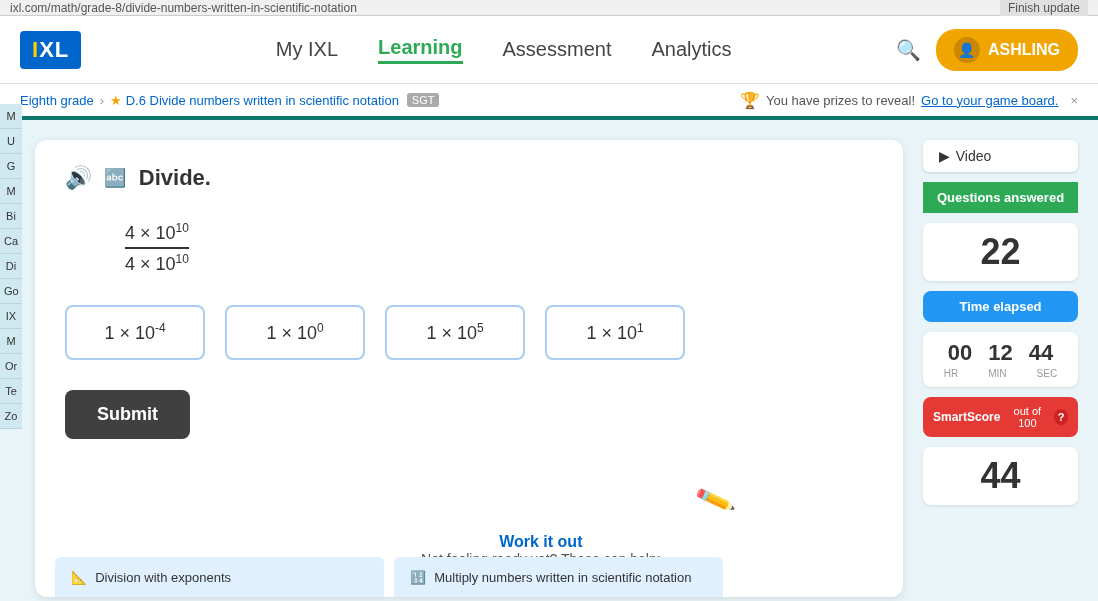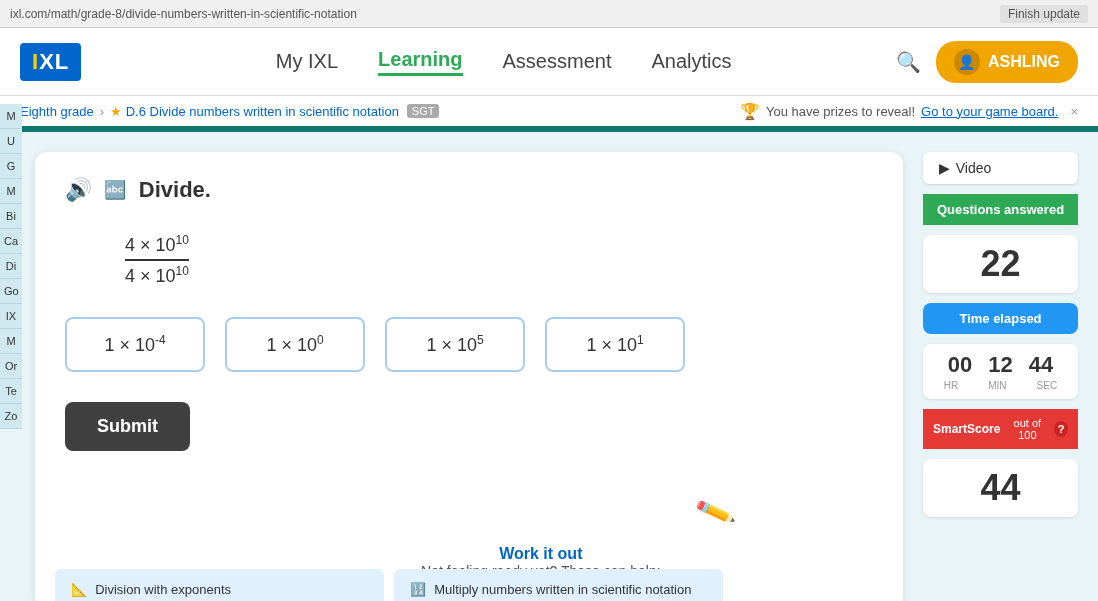--- a/index.html
+++ b/index.html
@@ -90,21 +90,21 @@
       font-size: 14px;
     }
 
     
     .breadcrumb-bar {
       background: white;
       height: 36px;
       display: flex;
       align-items: center;
       padding: 0 20px;
-      border-bottom: 6px solid #0f766e;
+      border-bottom: 4px solid #0f766e;
       font-size: 13px;
       color: #555;
     }
     .breadcrumb-bar a { color: #0066cc; text-decoration: none; }
     .breadcrumb-bar .separator { margin: 0 6px; color: #999; }
     .breadcrumb-bar .star { color: #f0a500; margin-right: 4px; }
     .breadcrumb-bar .sgt-badge {
       margin-left: 8px;
       background: #aaa;
       color: white;
@@ -300,21 +300,21 @@
       display: flex;
       justify-content: center;
       gap: 30px;
       font-size: 10px;
       color: #999;
       margin-top: 2px;
     }
     .smartscore-box {
       background: #e53935;
       color: white;
-      border-radius: 0;
+      border-radius: 8px;
       text-align: center;
       padding: 8px 10px;
       font-size: 12px;
       font-weight: bold;
       display: flex;
       align-items: center;
       justify-content: center;
       gap: 6px;
     }
     .smartscore-num {
@@ -381,21 +381,21 @@
 
     
     .math-expr {
       font-size: 18px;
       color: #333;
     }
   </style>
 </head>
 <body>
 
-<div style="background:#f0f0f0; height:28px; display:flex; align-items:center; padding:0 10px; font-size:12px; color:#555; border-bottom:1px solid #ccc;">
+<div style="background:#f0f0f0; height:16px; display:flex; align-items:center; padding:0 10px; font-size:12px; color:#555; border-bottom:1px solid #ccc;">
   <span style="flex:1;">ixl.com/math/grade-8/divide-numbers-written-in-scientific-notation</span>
   <span style="margin-left:auto; background:#e0e0e0; padding:2px 8px; border-radius:3px; cursor:pointer;">Finish update</span>
 </div>
 
 <nav class="navbar">
   <div class="ixl-logo">
     <span class="i-letter">I</span><span>XL</span>
   </div>
   <div class="nav-links">
     <a class="nav-link">My IXL</a>

